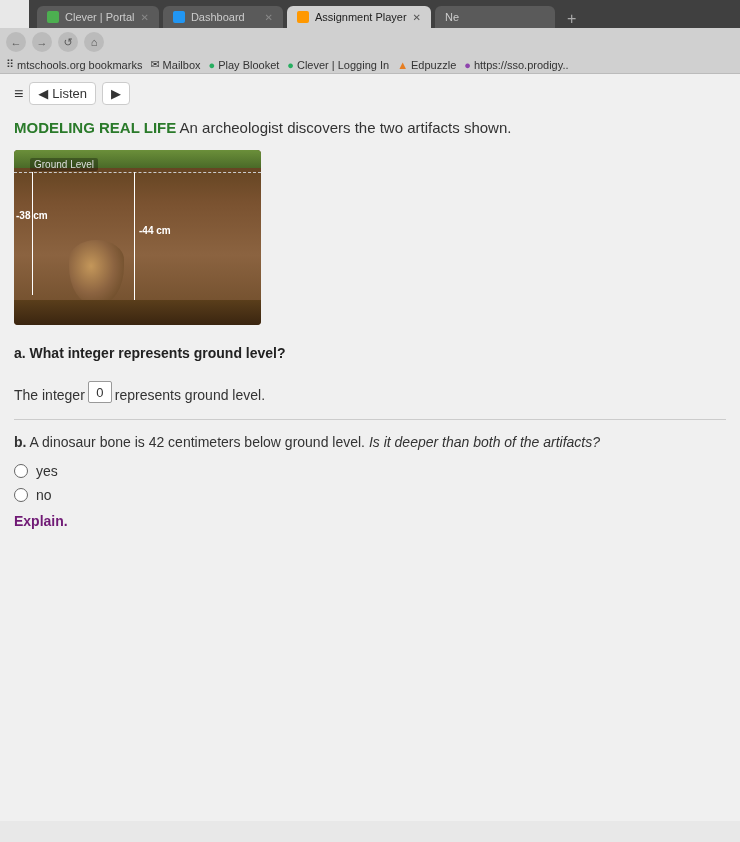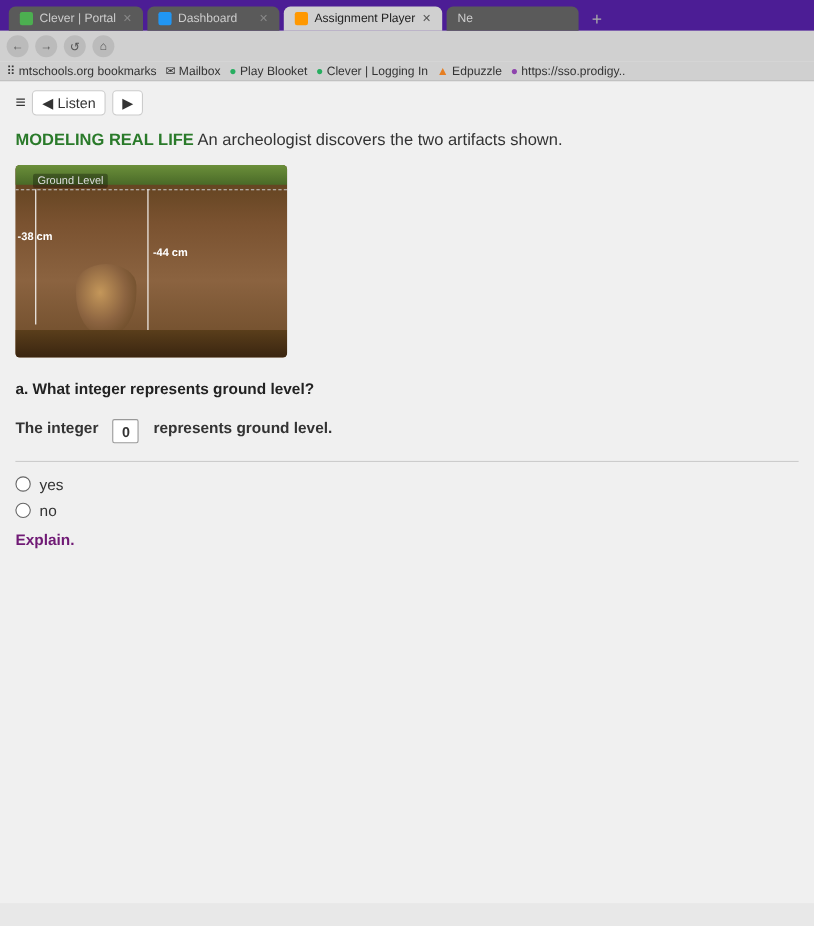--- a/index.html
+++ b/index.html
@@ -6,22 +6,23 @@
     body {
       width: 740px;
       height: 842px;
       font-family: Arial, sans-serif;
       background: #e8e8e8;
       overflow: hidden;
     }
 
     
     .browser-chrome {
-      background: #4c1d95;
+      background: #404040;
       padding: 6px 8px 0;
+      margin-left: 29px;
     }
 
     .browser-tabs {
       display: flex;
       gap: 4px;
       align-items: flex-end;
     }
 
     .tab {
       background: #5a5a5a;
@@ -278,26 +279,25 @@
 
     .question-label {
       font-size: 14px;
       font-weight: bold;
       color: #222;
       margin-bottom: 20px;
     }
 
     .answer-line {
       display: flex;
-      align-items: flex-start;
-      gap: 13px;
+      align-items: flex-end;
+      gap: 3px;
       font-size: 14px;
       color: #333;
       margin-top: 6px;
-      font-weight: bold;
     }
 
     .answer-box {
       display: inline-flex;
       align-items: center;
       justify-content: center;
       width: 24px;
       height: 22px;
       border: 1px solid #999;
       background: white;
@@ -454,20 +454,25 @@
       <div class="answer-box">
         <span>0</span>
       </div>
       <span>represents ground level.</span>
     </div>
   </div>
 
   <hr class="divider">
 
   <div class="question-section">
+    <div class="question-b">
+      <span class="q-label">b.</span>
+      <span> </span><span>A dinosaur bone is 42 centimeters below ground level.</span>
+      <span> </span><span class="italic-part">Is it deeper than both of the artifacts?</span>
+    </div>
 
     <div class="radio-option">
       <div class="radio-circle"></div>
       <span>yes</span>
     </div>
 
     <div class="radio-option">
       <div class="radio-circle"></div>
       <span>no</span>
     </div>

